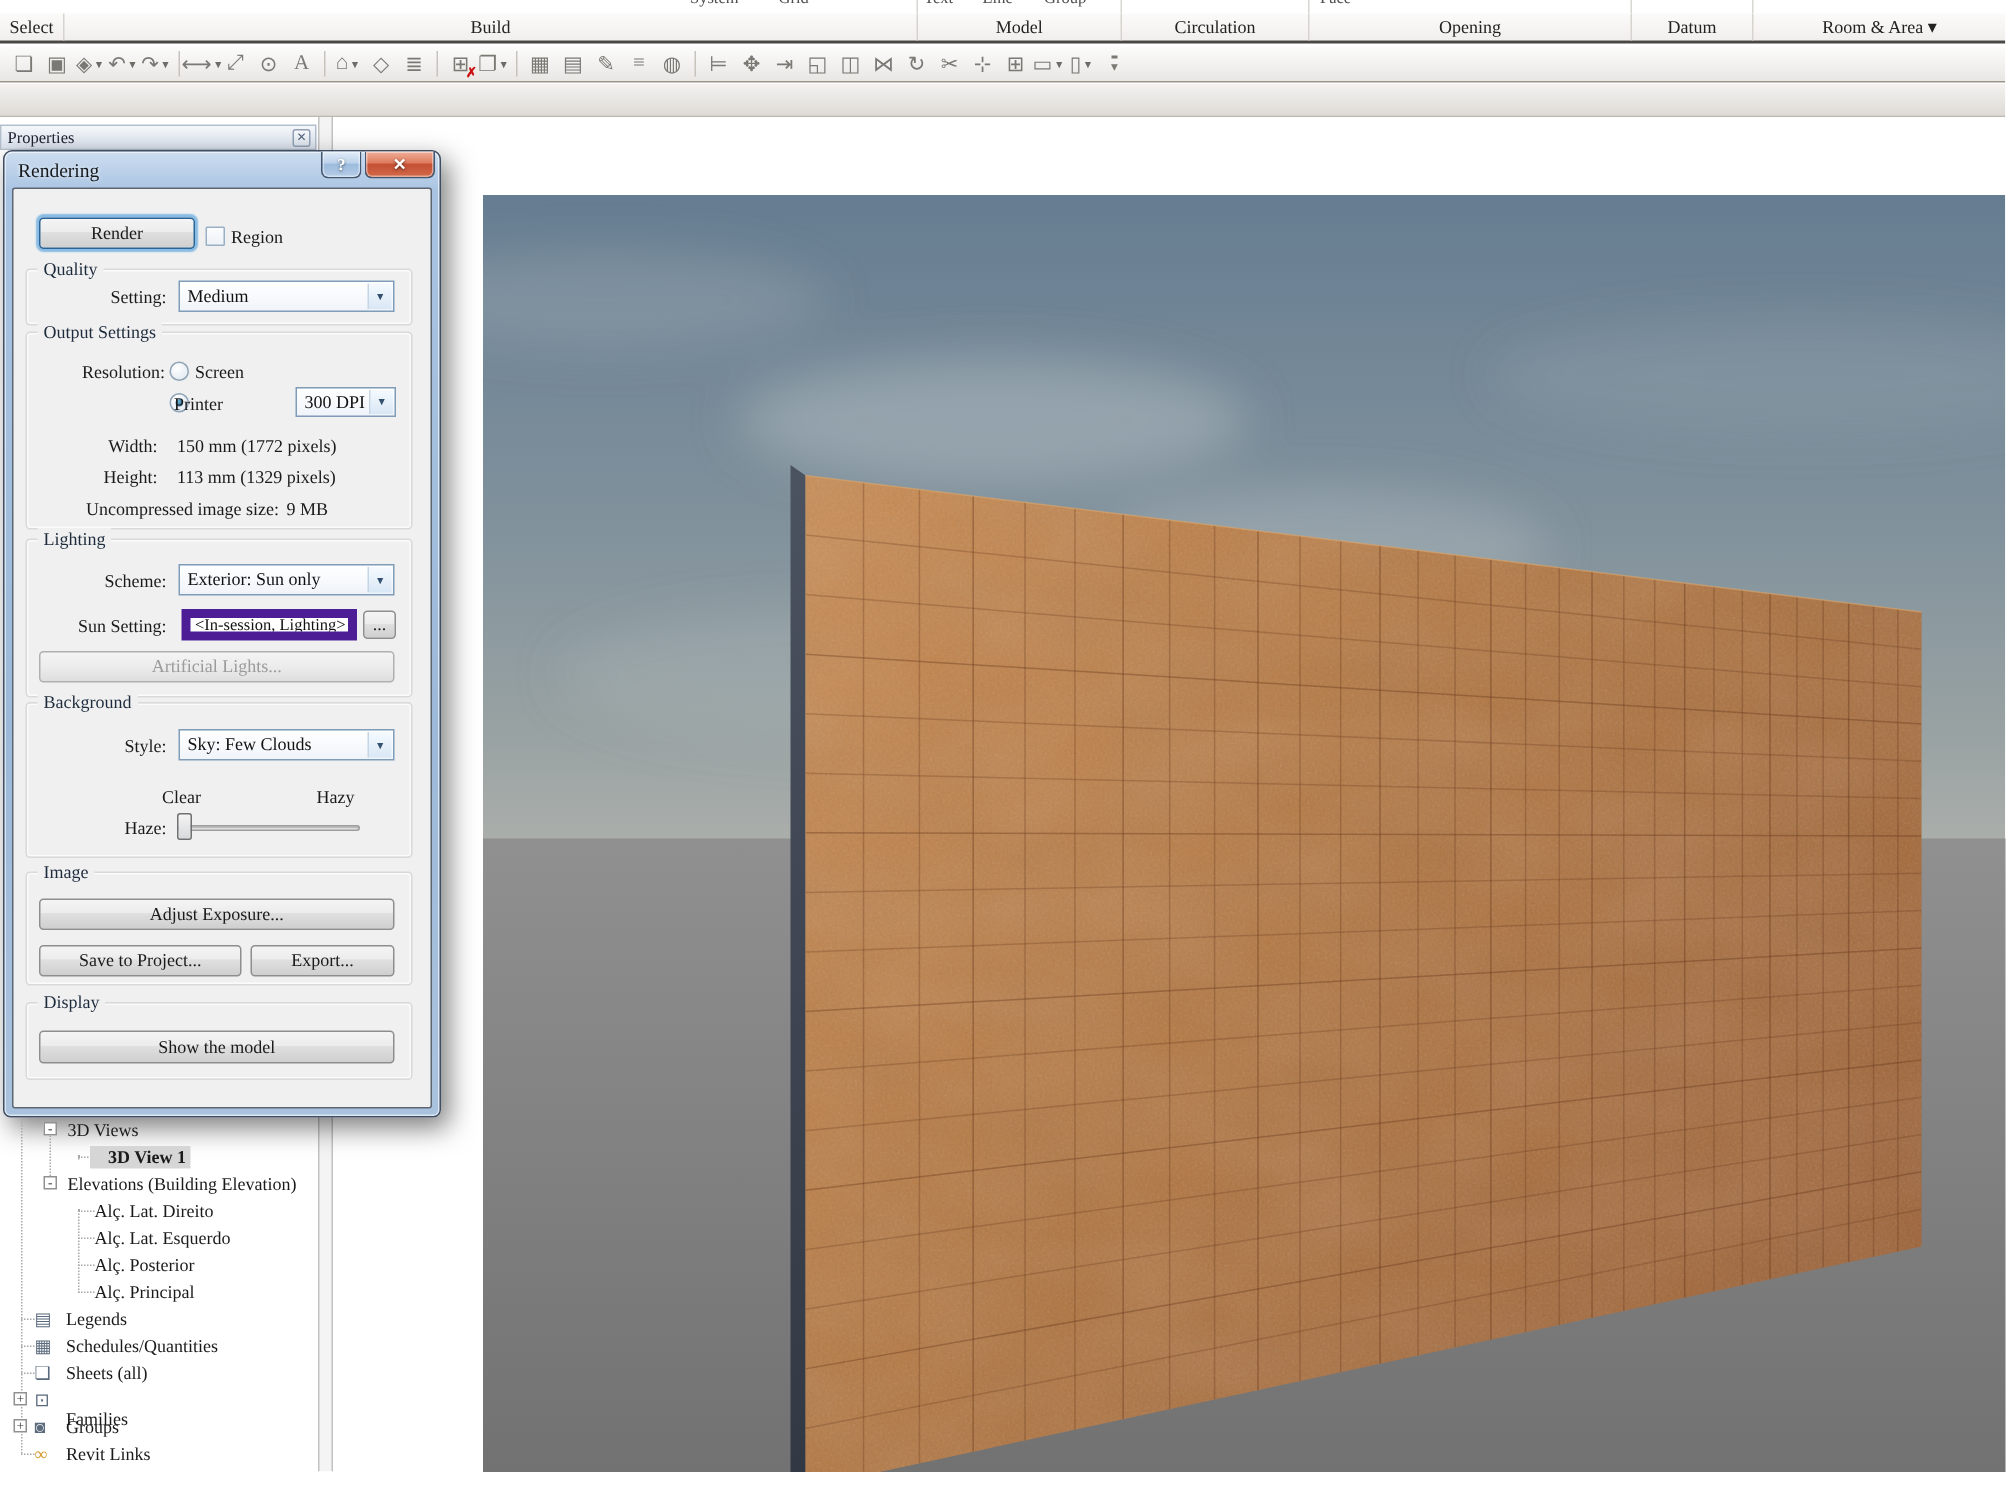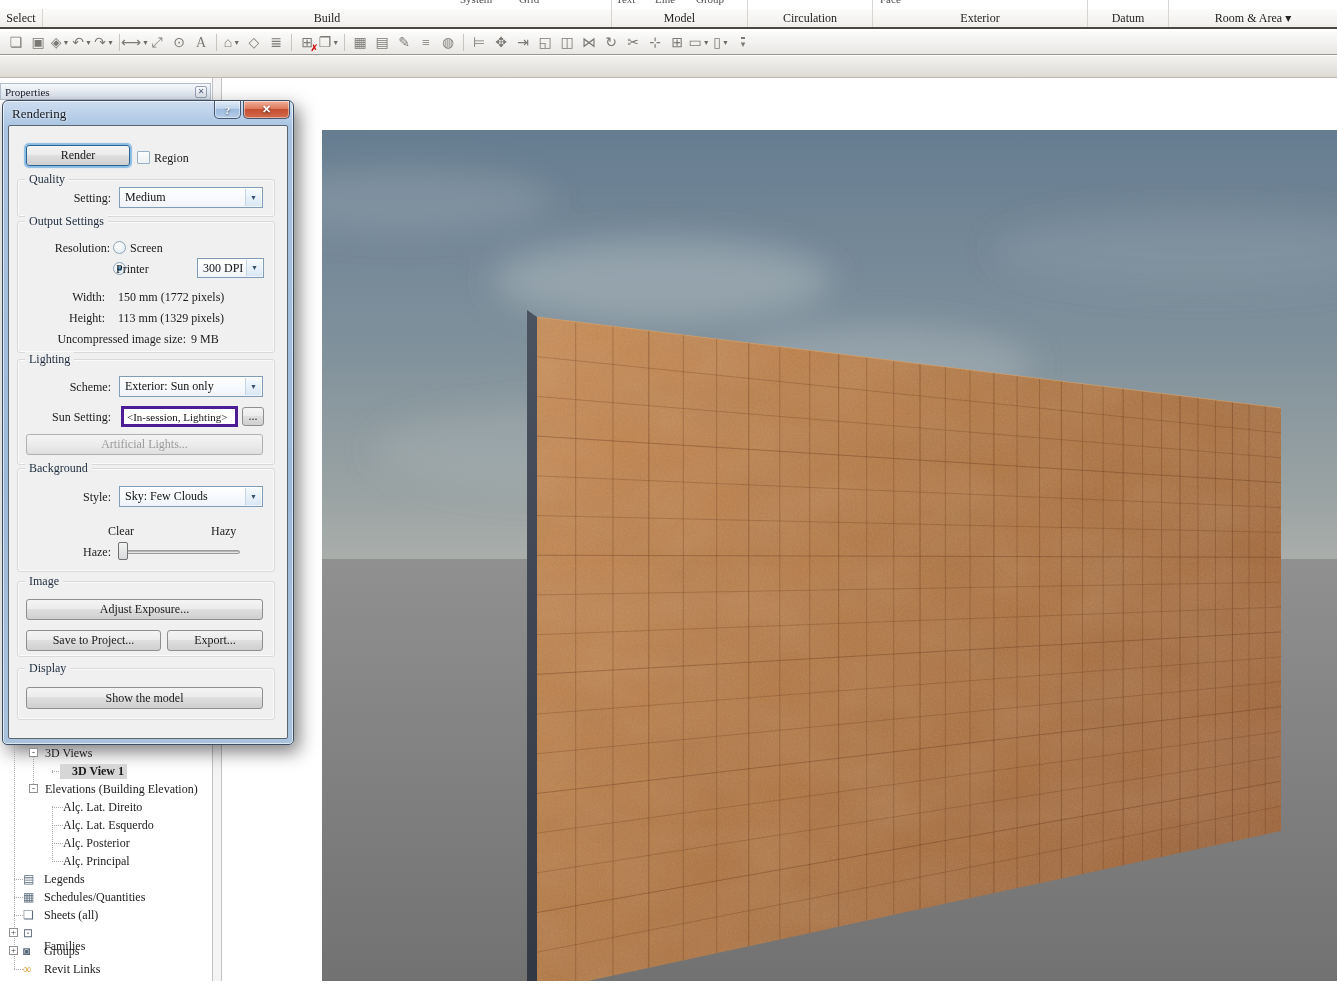--- a/index.html
+++ b/index.html
@@ -63,21 +63,21 @@
         display:flex; align-items:center; justify-content:center; }
   .btn.default { border-color:#2a6496; box-shadow:0 0 1px 2px #89bce4; }
   .btn.disabled { color:#9b9b9b; background:linear-gradient(#f4f4f4,#ebebeb 55%,#dedede); border-color:#b0b0b0; }
   .rlbl, .llbl { position:absolute; font-size:12px; color:#1a1a1a; white-space:nowrap; }
   .rlbl { text-align:right; }
   .combo { position:absolute; border:1px solid #7f9db9; background:linear-gradient(#ffffff,#f0f4fa);
         font-size:12px; color:#111; display:flex; align-items:center; padding-left:5px; }
   .combo .arrow { position:absolute; right:1px; top:1px; bottom:1px; width:16px;
         border-left:1px solid #c6d5e4; background:linear-gradient(#f5faff,#d9e7f5);
         display:flex; align-items:center; justify-content:center; font-size:7px; color:#33506e; }
-  .txtfield { position:absolute; border:3px solid #4c1d95; background:#fff; font-size:11px; color:#111;
+  .txtfield { position:absolute; border:6px solid #4c1d95; background:#fff; font-size:11px; color:#111;
         display:flex; align-items:center; padding-left:3px; white-space:nowrap; overflow:hidden; }
   .checkbox { position:absolute; width:13px; height:13px; border:1px solid #9ab0c6;
         background:linear-gradient(#fbfcfe,#eef2f6); border-radius:1px; }
   .radio { position:absolute; width:13px; height:13px; border-radius:50%;
         border:1px solid #8fa3b6; background:radial-gradient(circle at 35% 30%, #ffffff, #dde6ee); }
   .radio.checked::after { content:""; position:absolute; left:3px; top:3px; width:5px; height:5px;
         border-radius:50%; background:radial-gradient(circle at 35% 30%, #6fb7d8, #1f5e86); }
   .slider-track { position:absolute; height:4px; border:1px solid #9c9c9c; border-radius:2px;
         background:#e9e9e9; box-shadow:inset 0 1px 1px rgba(0,0,0,.25); }
   .slider-thumb { position:absolute; width:10px; height:18px; border:1px solid #707070; border-radius:2px;
@@ -112,21 +112,21 @@
       <span class="r0-div" style="left: 872px;"></span>
       <span class="r0-div" style="left: 1087px;"></span>
       <span class="r0-div" style="left: 1168px;"></span>
     </div>
 
   <div class="r1">
       <div class="r1-seg" style="left: 0px; width: 42px;">Select</div>
       <div class="r1-seg" style="left: 42px; width: 569px;">Build</div>
       <div class="r1-seg" style="left: 611px; width: 136px;">Model</div>
       <div class="r1-seg" style="left: 747px; width: 125px;">Circulation</div>
-      <div class="r1-seg" style="left: 872px; width: 215px;">Exterior</div>
+      <div class="r1-seg" style="left: 872px; width: 215px;">Opening</div>
       <div class="r1-seg" style="left: 1087px; width: 81px;">Datum</div>
       <div class="r1-seg" style="left: 1168px; width: 169px;">Room &amp; Area ▾</div>
     </div>
 
   <div class="r2">
       <div class="tbi">
         <span class="g">❏</span>
       </div>
       <div class="tbi">
         <span class="g">▣</span>

